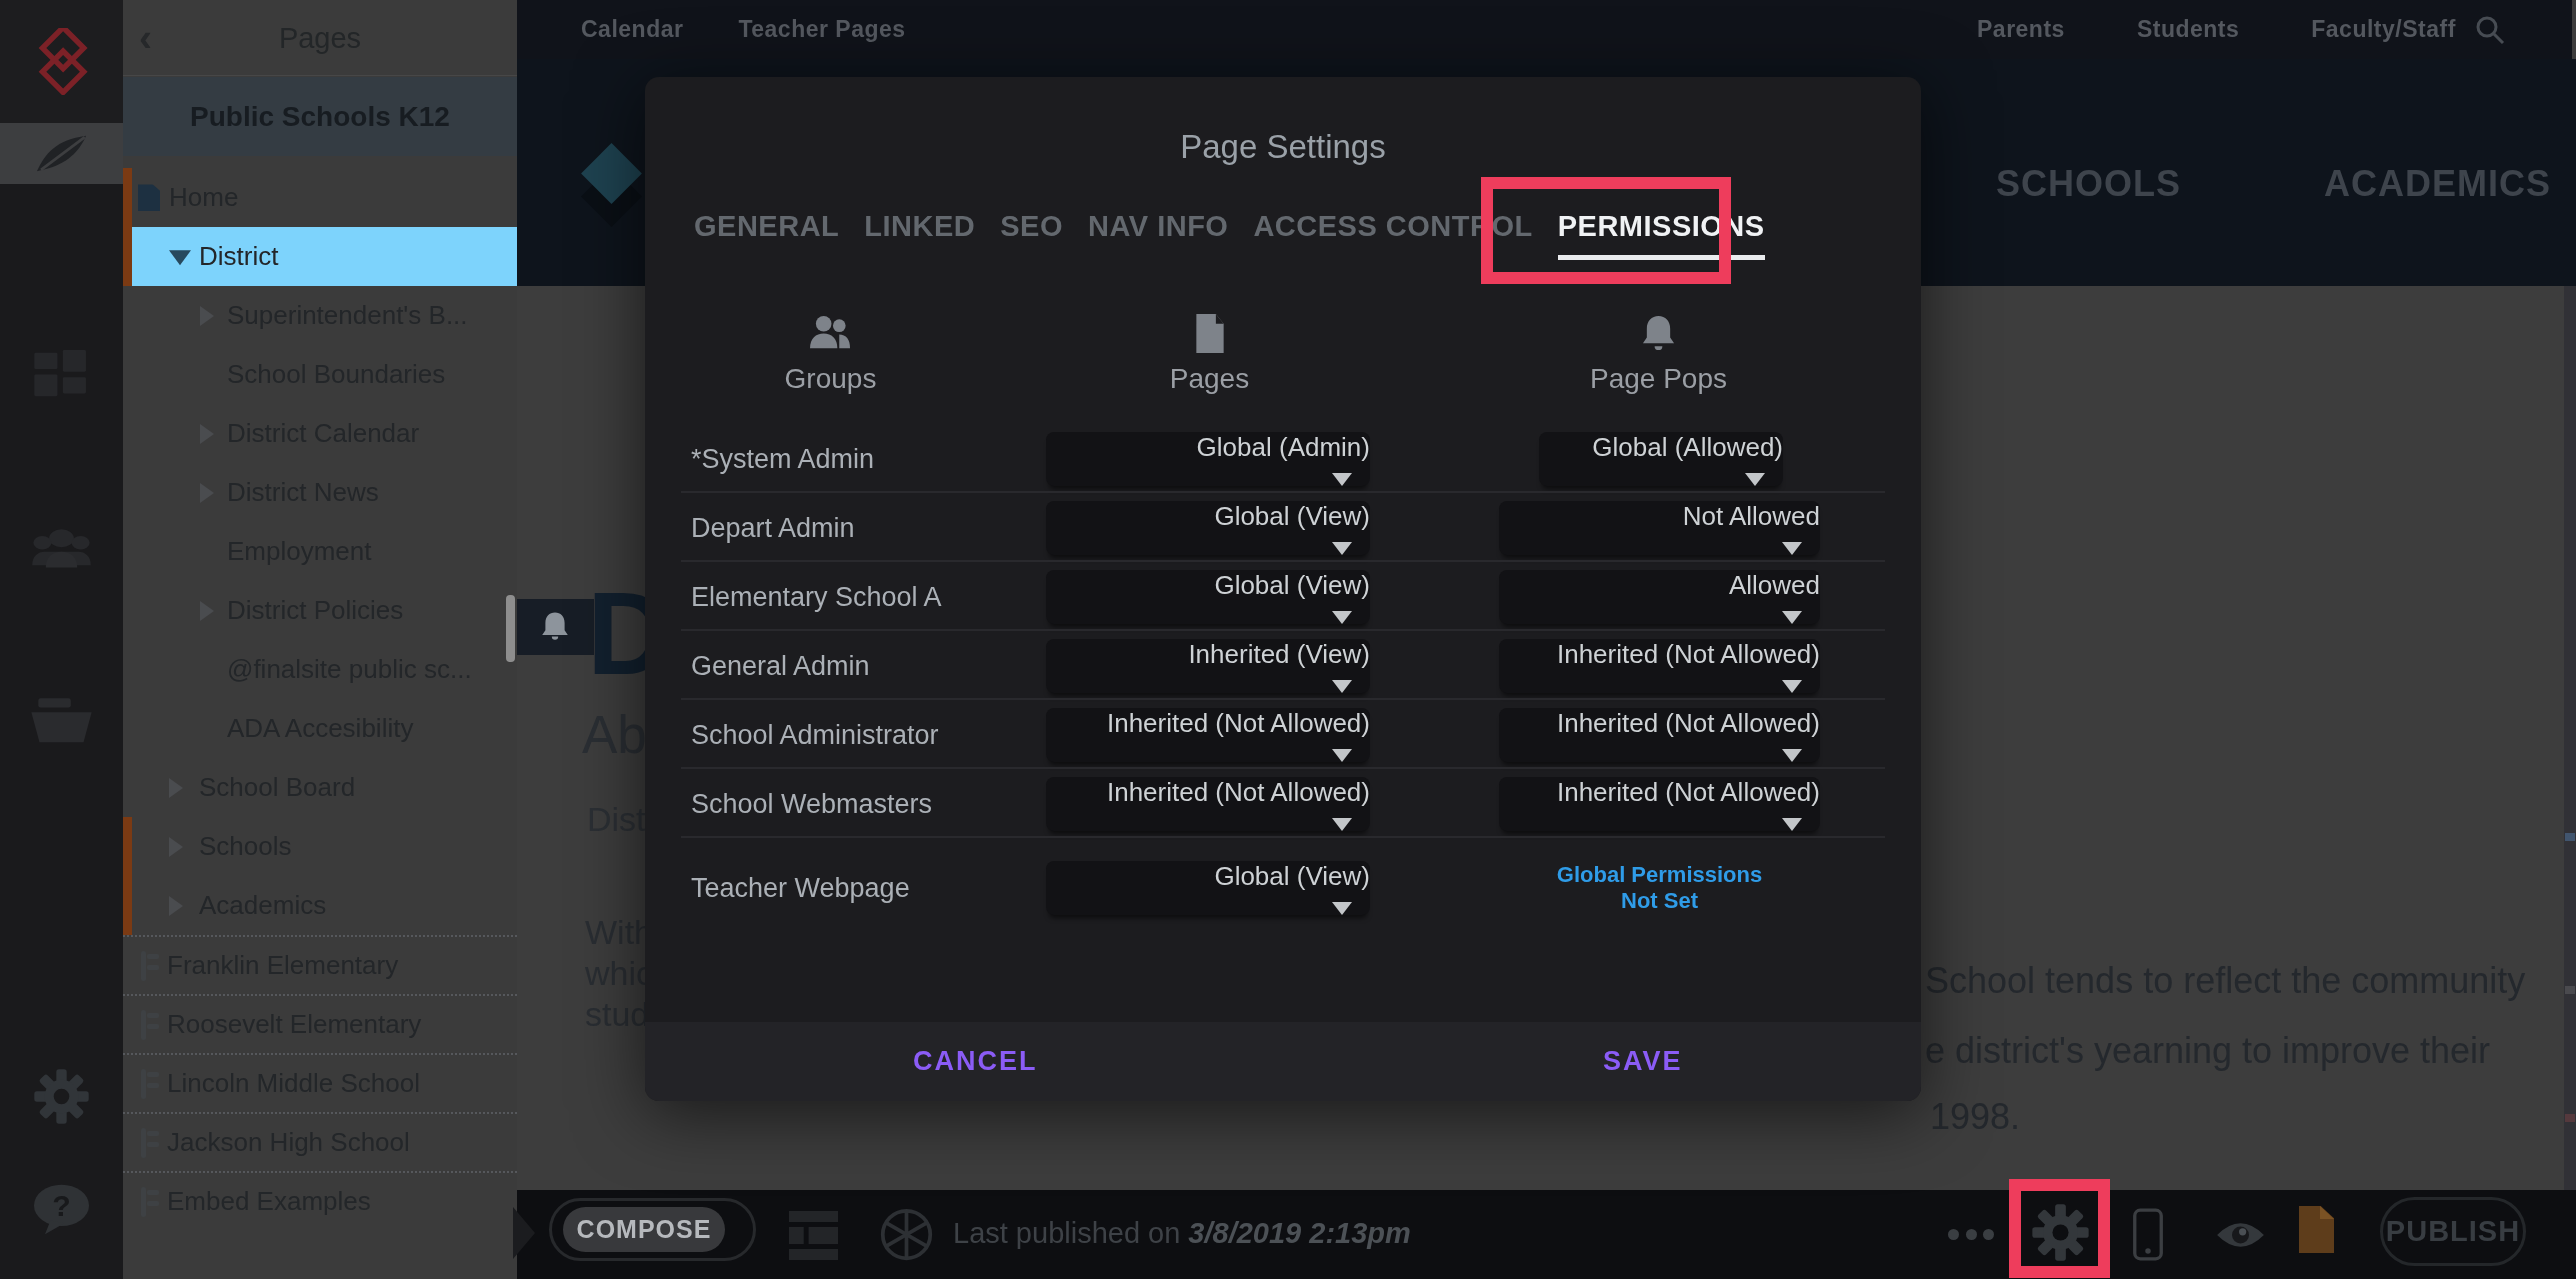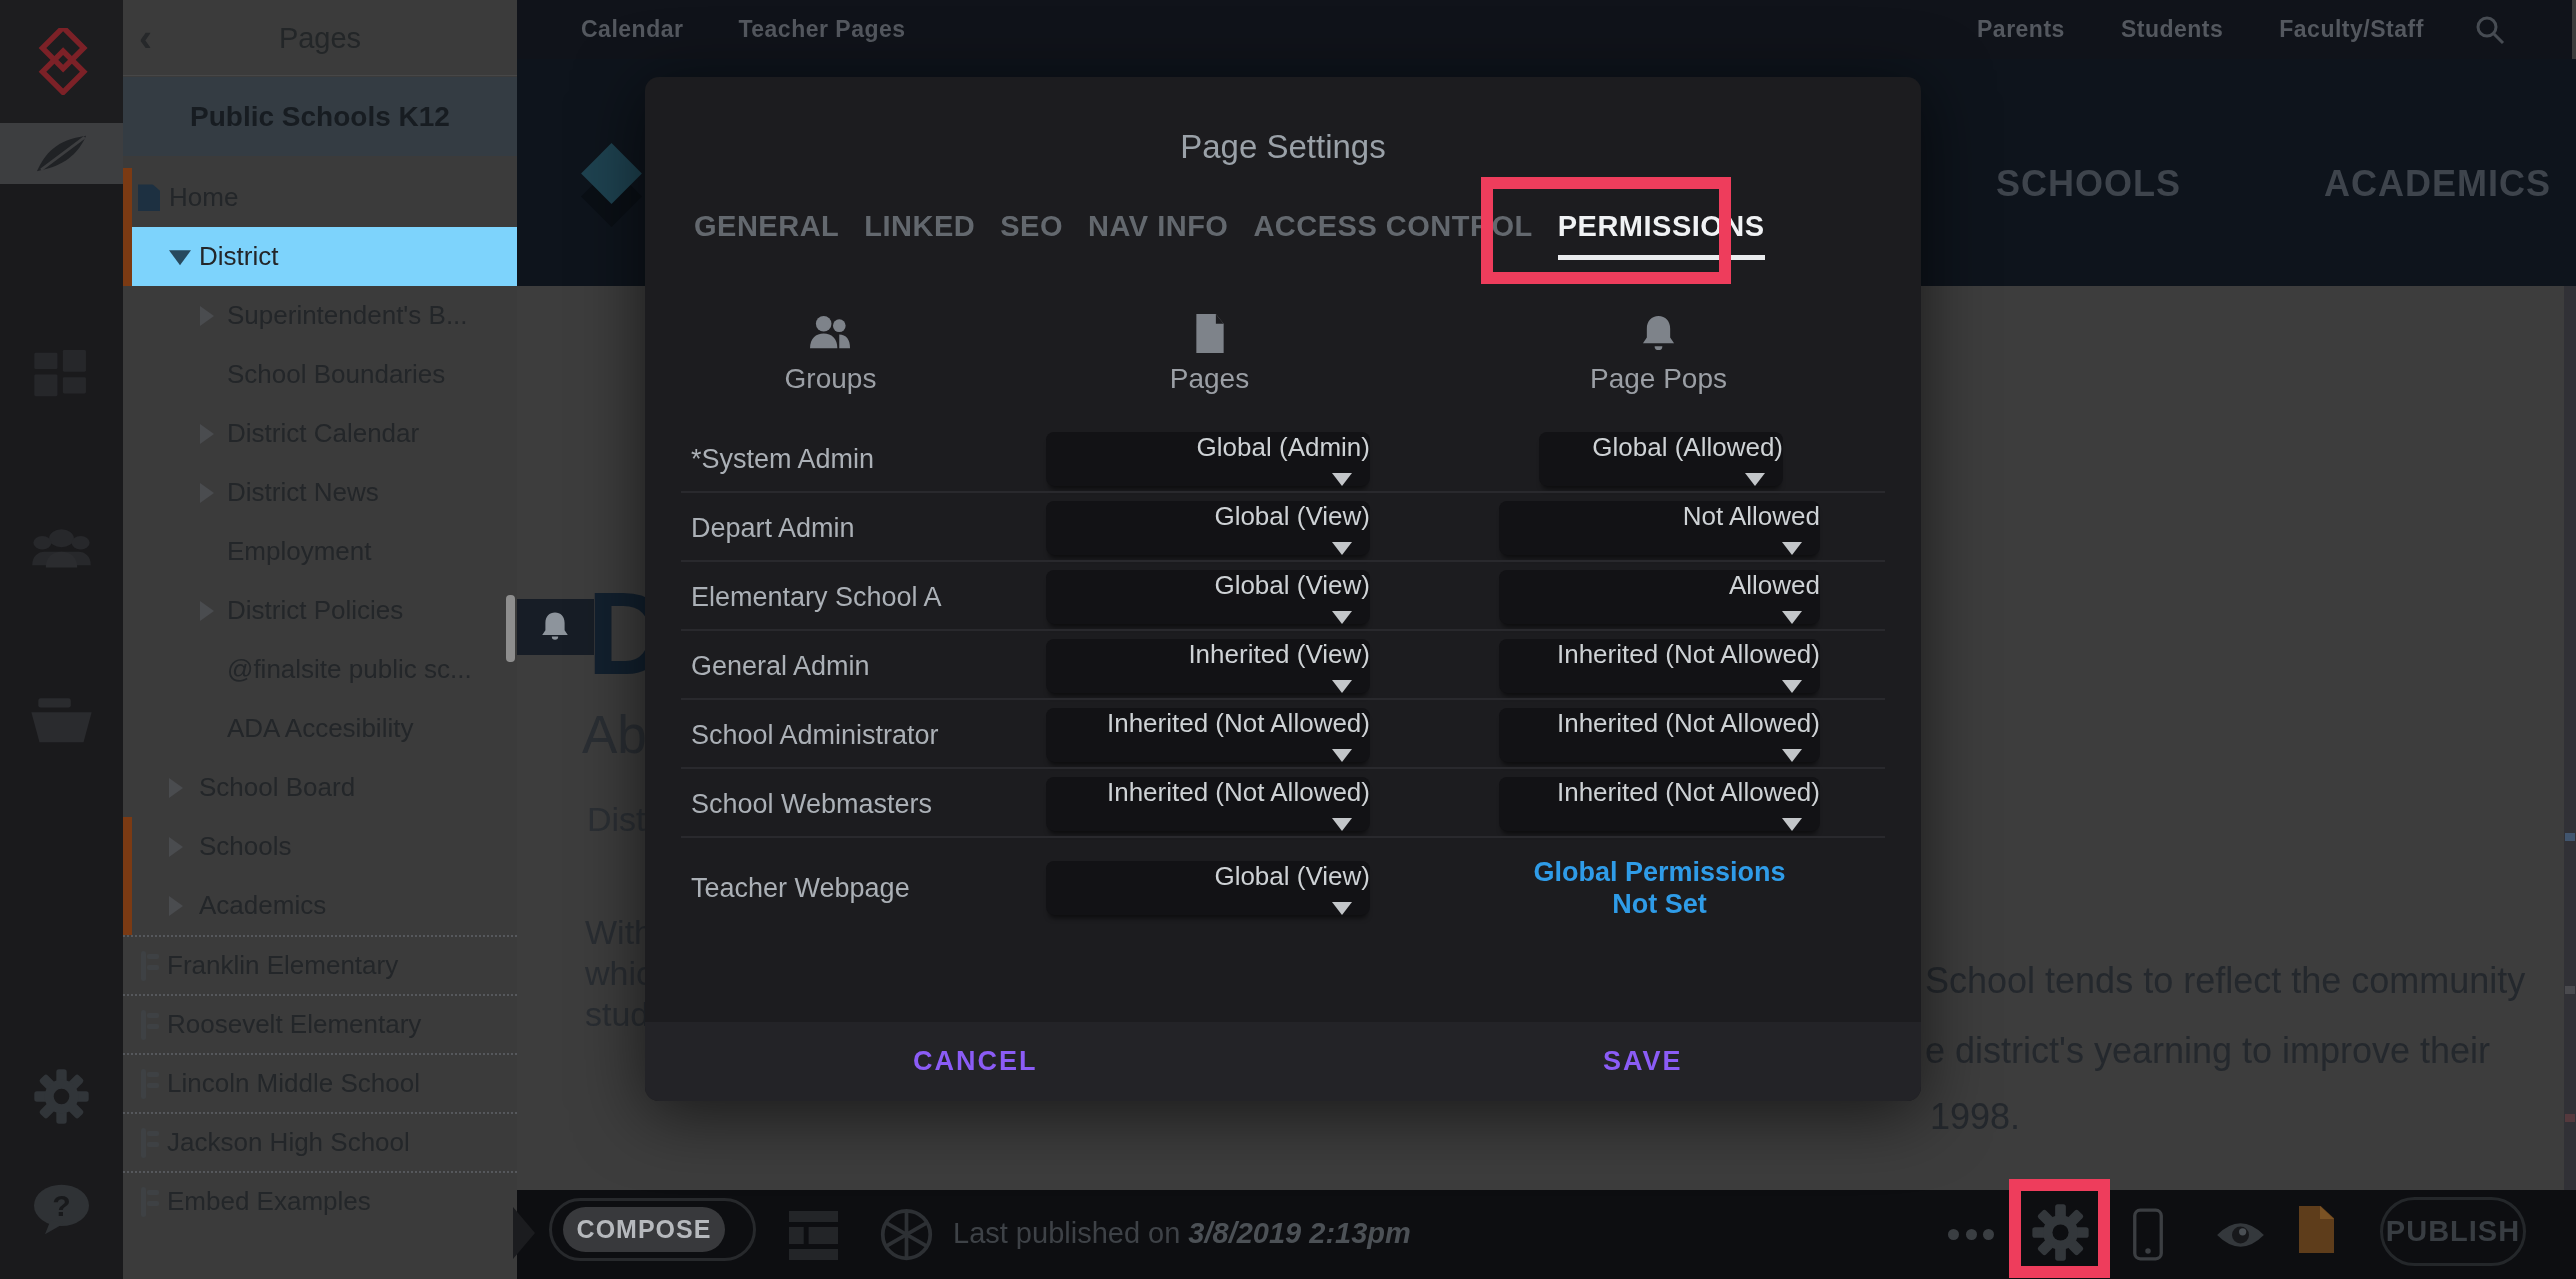--- a/index.html
+++ b/index.html
@@ -37,21 +37,21 @@
   .branch-ic{position:absolute;left:18px;top:50%;transform:translateY(-50%);width:20px;height:30px;}
   .branch-ic::before{content:"";position:absolute;left:0;top:0;bottom:0;width:5px;background:#3e4144;border-radius:3px;}
   .branch-ic::after{content:"";position:absolute;left:6px;top:3px;width:12px;height:5px;background:#3e4144;
     border-radius:2px;box-shadow:0 11px 0 #3e4144;}
   .pl0{padding-left:46px;} .pl0b{padding-left:44px;} .pl1{padding-left:76px;} .pl2{padding-left:104px;}
   .panel-thumb{position:absolute;left:383px;top:595px;width:9px;height:67px;background:#8e8e8e;border-radius:4px;}
 
   
   .adminbar{position:absolute;left:517px;top:0;right:4px;height:59px;background:#10131a;z-index:4;}
   .adm-left{position:absolute;left:64px;top:0;height:59px;display:flex;align-items:center;gap:55px;}
-  .adm-right{position:absolute;left:1460px;top:0;height:59px;display:flex;align-items:center;gap:56px;}
+  .adm-right{position:absolute;left:1460px;top:0;height:59px;display:flex;align-items:center;gap:72px;}
   .adm-item{font-size:23px;font-weight:700;color:#54585f;letter-spacing:0.5px;white-space:nowrap;}
   .search-ic{position:absolute;left:1957px;top:14px;}
 
   
   .siteheader{position:absolute;left:517px;top:59px;right:0;height:227px;background:#0e141c;z-index:3;}
   .site-nav-item{position:absolute;top:104px;font-size:36px;font-weight:700;letter-spacing:1px;color:#3e444c;}
   .dia{position:absolute;width:43px;height:43px;transform:rotate(45deg);}
   .dia1{left:73px;top:93px;background:#1e4250;z-index:2;}
   .dia2{left:73px;top:116px;background:#0a0f15;z-index:1;}
 
@@ -105,21 +105,21 @@
   .perm-group{position:absolute;left:46px;top:50%;transform:translateY(-50%);font-size:27px;color:#abb0b6;white-space:nowrap;}
   .dd{position:absolute;top:50%;transform:translateY(-50%);height:54px;background:#121215;border-radius:8px;
     display:flex;align-items:flex-end;box-shadow:0 6px 5px -3px rgba(0,0,0,.55);cursor:pointer;flex-direction:column;}
   .dd-pages{left:401px;width:324px;}
   .dd-pops{left:854px;width:321px;}
   .dd-pops.narrow{left:894px;width:244px;}
   .dd-val{flex:1;padding-left:22px;font-size:26px;color:#ced2d5;white-space:nowrap;}
   .dd-caret{width:0;height:0;border-left:10px solid transparent;border-right:10px solid transparent;
     border-top:13px solid #c3c6c9;margin-right:18px;}
   .pops-link{position:absolute;left:854px;width:321px;top:50%;transform:translateY(-50%);
-    text-align:center;font-size:27px;font-weight:700;line-height:1.2;color:var(--link,#2f9ce8);cursor:pointer;}
+    text-align:center;font-size:22px;font-weight:700;line-height:1.2;color:var(--link,#2f9ce8);cursor:pointer;}
   .modal-footer{position:absolute;left:0;right:0;bottom:0;height:79px;background:#232327;border-radius:0 0 14px 14px;}
   .footer-btn{position:absolute;top:0;height:79px;display:flex;align-items:center;
     font-size:27px;font-weight:700;letter-spacing:2px;color:#8b5cf6;cursor:pointer;}
   .btn-cancel{left:268px;} .btn-save{left:922px;margin-left:36px;}
 
   
   .ann{position:absolute;border:12px solid var(--ann,#ee3d5c);z-index:20;}
   .ann-perm{left:1481px;top:177px;width:250px;height:107px;}
   .ann-gear{left:2009px;top:1179px;width:101px;height:99px;}
 

